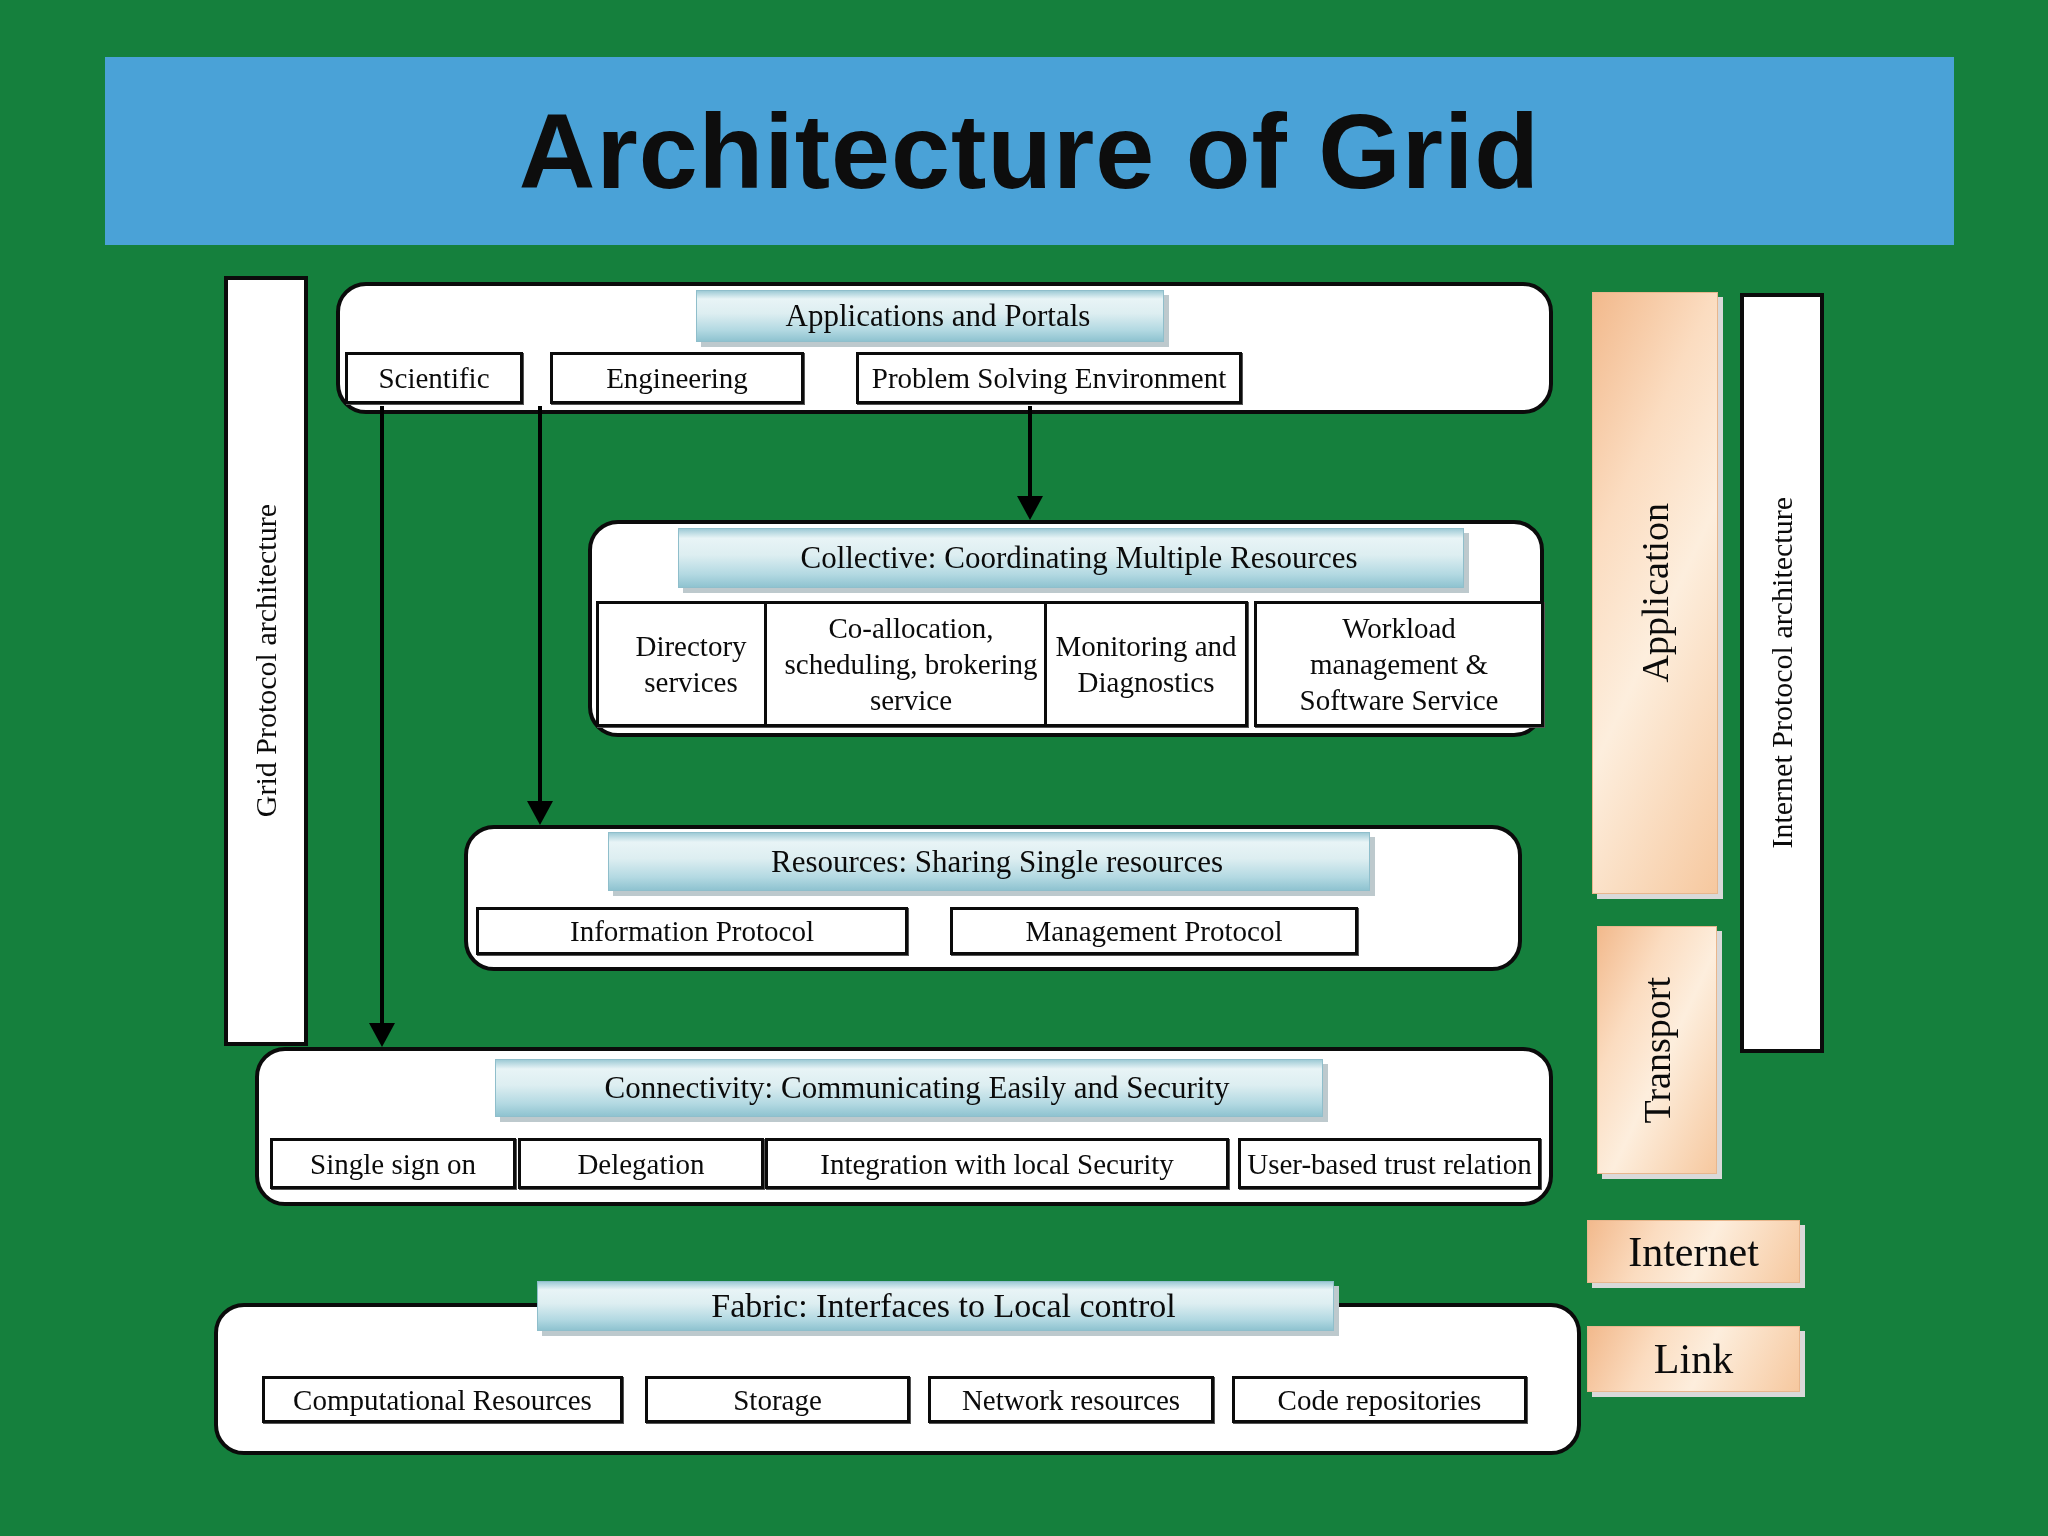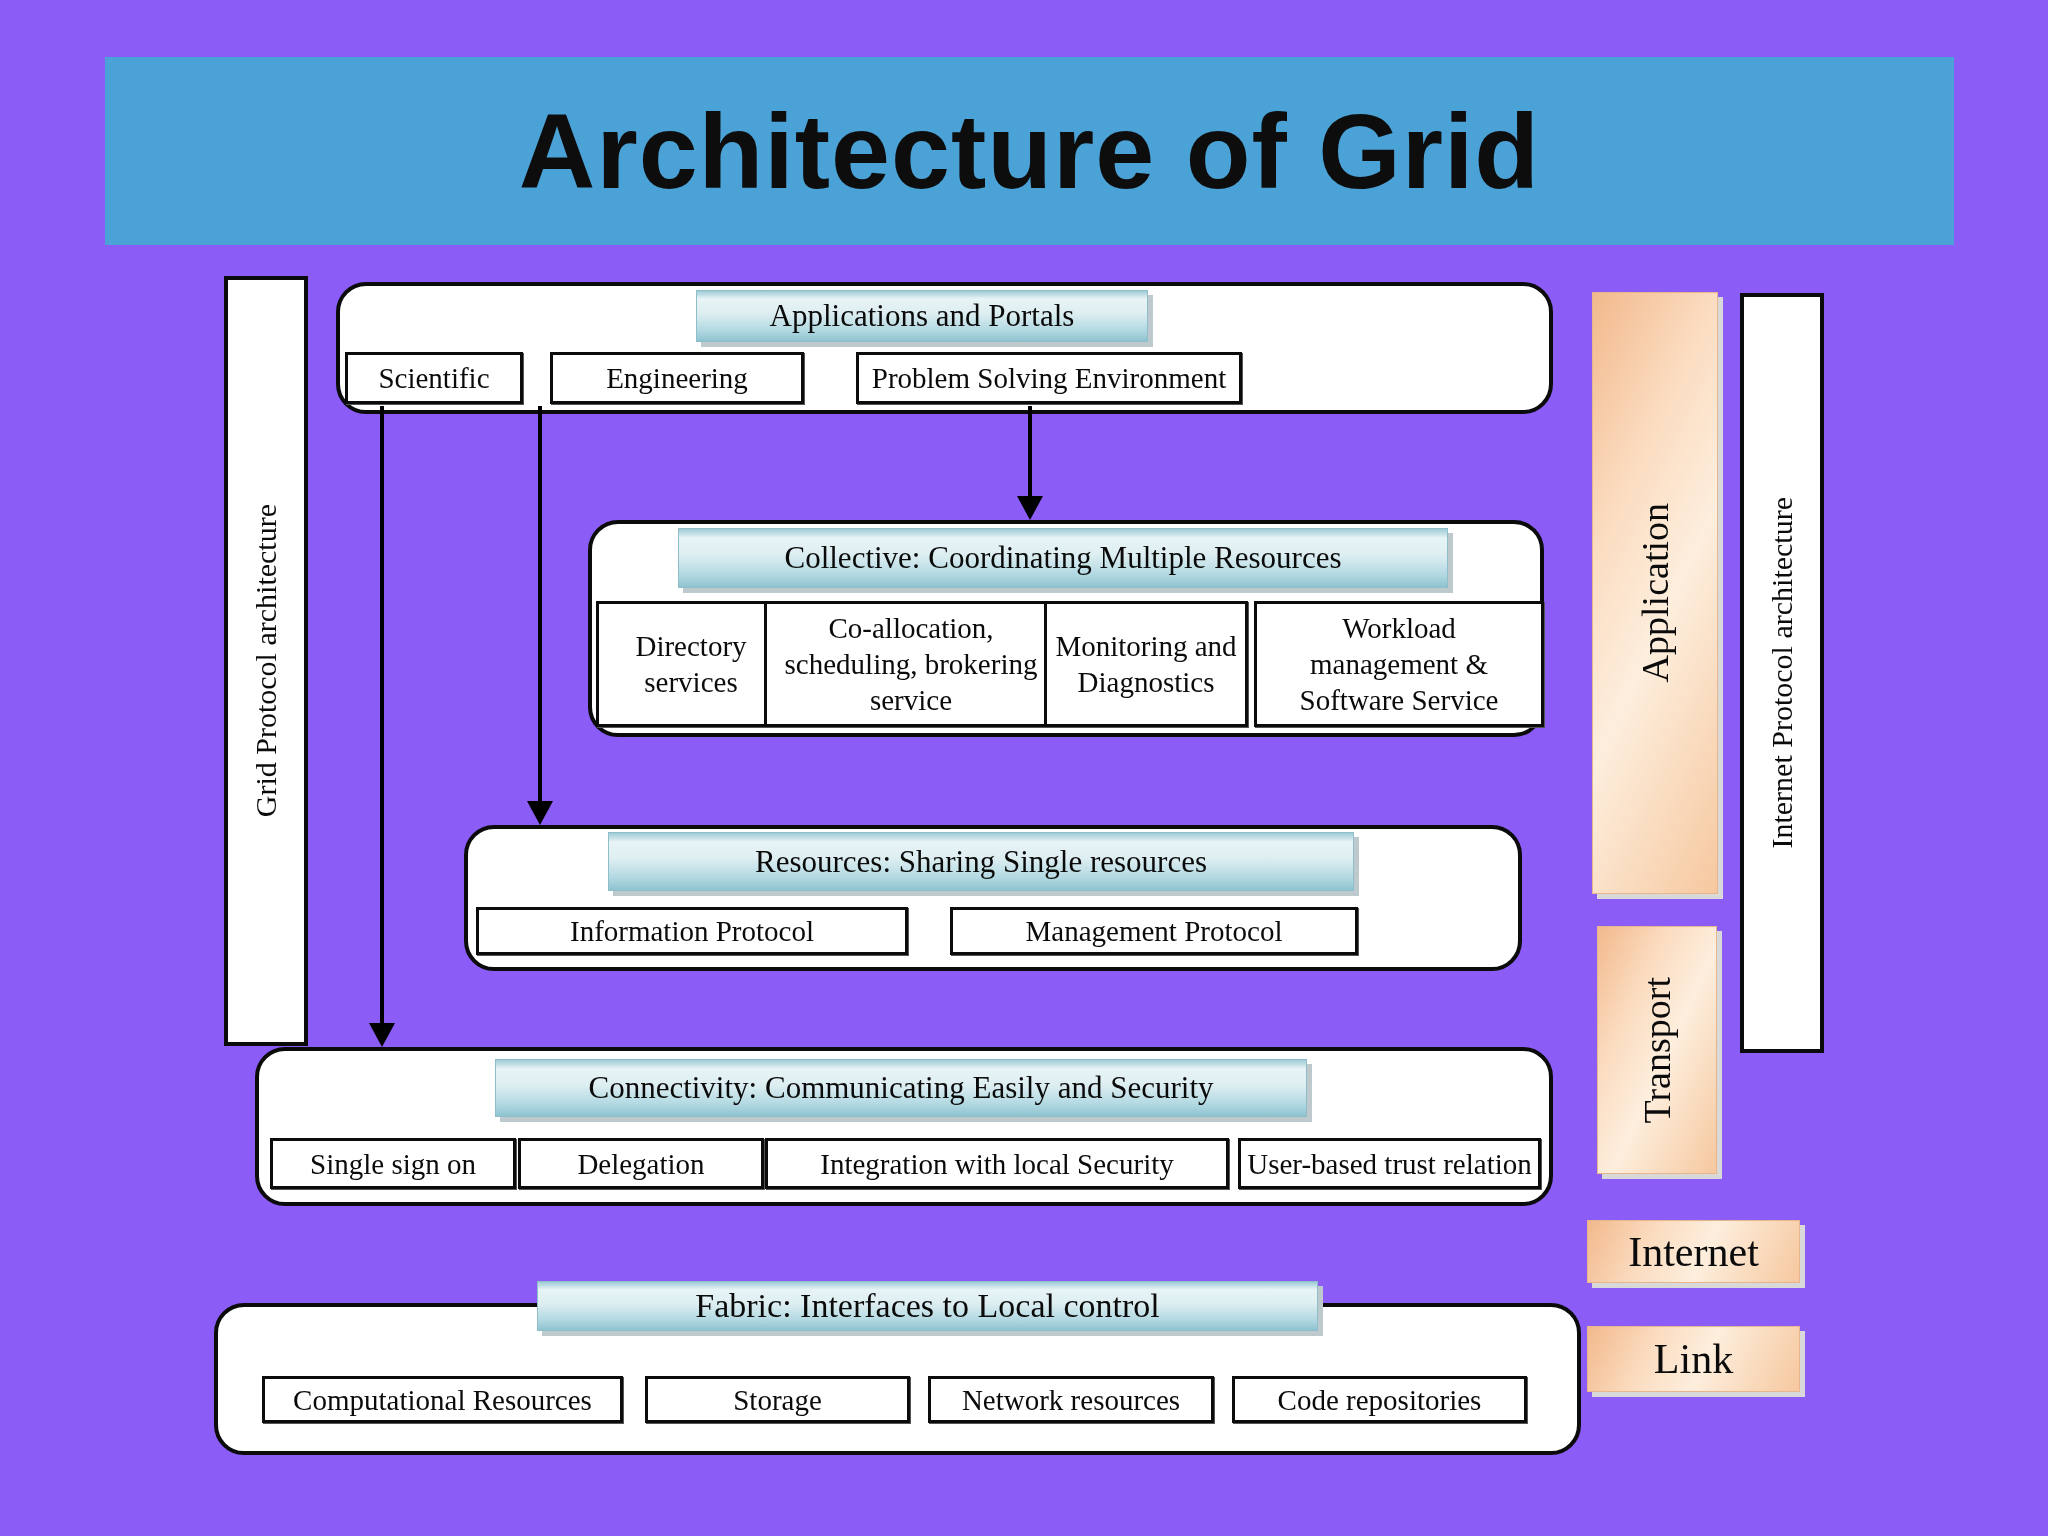--- a/index.html
+++ b/index.html
@@ -1,28 +1,28 @@
 <!DOCTYPE html>
 <html><head>
 <meta charset="utf-8">
 <style>
   html,body{margin:0;padding:0;background:#ffffff;}
-  .canvas{position:relative;width:2048px;height:1536px;background:#8b5cf6;overflow:hidden;
+  .canvas{position:relative;width:2048px;height:1536px;background:#15803d;overflow:hidden;
           font-family:"Liberation Serif", serif;color:#0b0b0b;}
 
   .titlebar{position:absolute;left:105px;top:57px;width:1849px;height:188px;background:#4aa2d7;
             display:flex;align-items:center;justify-content:center;}
   .titlebar span{font-family:"Liberation Sans", sans-serif;font-size:106px;font-weight:600;
                  letter-spacing:1px;color:#0d0d0d;}
 
   .outerbox{position:absolute;border:4px solid #0b0b0b;border-radius:30px;background:#ffffff;}
 
   .tealhdr{position:absolute;display:flex;align-items:center;justify-content:center;
            background:linear-gradient(180deg,#9fcbd6 0%,#e8f4f6 16%,#ddeef1 45%,#b3d9e2 78%,#8fc3d0 100%);
-           border:1px solid #8fbecb;box-shadow:5px 5px 0 #bdc9cd;font-size:31px;text-align:center;}
+           border:1px solid #8fbecb;box-shadow:5px 5px 0 #bdc9cd;font-size:31px;text-align:center;padding-left:16px;}
 
   .wbox{position:absolute;display:flex;align-items:center;justify-content:center;
         border:3px solid #0b0b0b;background:#ffffff;text-align:center;font-size:29px;line-height:36px;
         box-shadow:1px 1px 0 #555;}
 
   .vbar{position:absolute;border:4px solid #0b0b0b;background:#ffffff;display:flex;
         align-items:center;justify-content:center;}
   .vtext{writing-mode:vertical-rl;transform:rotate(180deg);font-size:30px;white-space:nowrap;}
 
   .orange{position:absolute;display:flex;align-items:center;justify-content:center;

